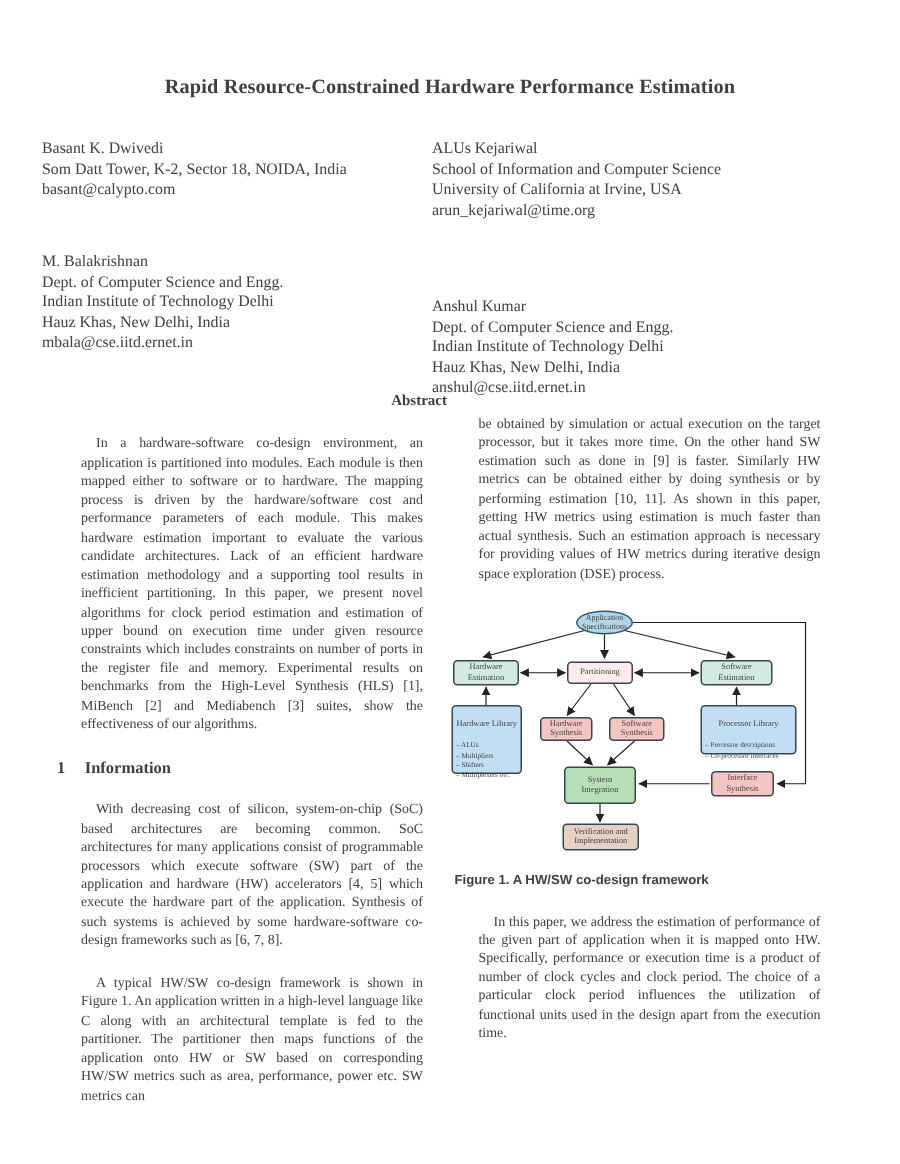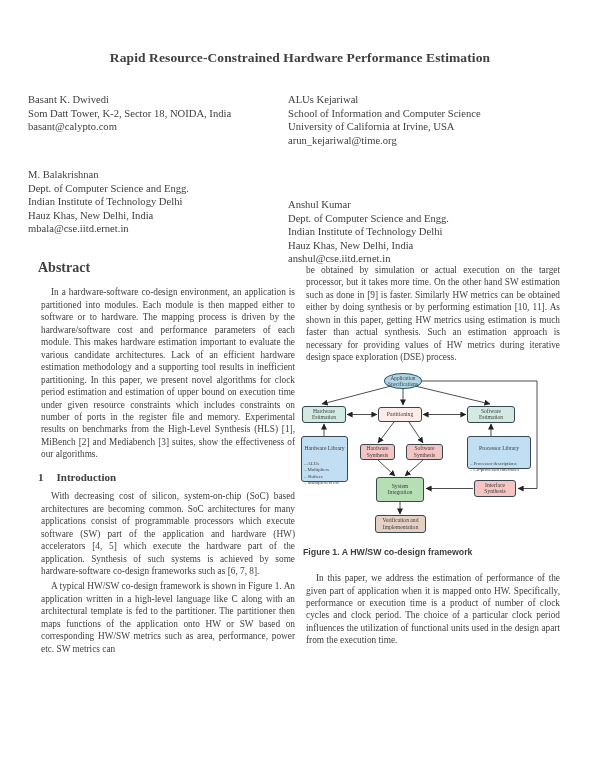--- a/index.html
+++ b/index.html
@@ -14,23 +14,23 @@
   .author { position:absolute; text-align:left; font-size:10.6px; line-height:13.2px; }
   .author .author-name { margin-bottom:1px; }
   .a0 { left:28px;  top:93px;  width:284px; }
   .a1 { left:288px; top:93px;  width:284px; }
   .a2 { left:28px;  top:168px; width:284px; }
   .a3 { left:288px; top:166px; width:284px;margin-top:32px; }
 
   .col { position:absolute; top:261px; width:260px; font-size:9.3px; line-height:12.45px; text-align:justify; }
   .col-left  { left:38px; }
   .col-right { left:303px; }
-  .col p { margin:3px; text-indent:10px; }
+  .col p { margin:16px; text-indent:10px; }
   p.no-indent { text-indent:0; }
-  .abstract-heading { text-align:left; font-weight:bold; font-size:14px; margin:1px 0 12px 0; }
+  .abstract-heading { text-align:right; font-weight:bold; font-size:10px; margin:1px 0 12px 0; }
   .section-heading { font-size:11px; font-weight:bold; margin:10px 0 7px 0; }
   .section-heading .sec-num { display:inline-block; margin-right:13px; }
 
   
   .figure { position:relative; width:266px; height:164px; margin:7px 0 0 -2px; }
   .figure svg { position:absolute; left:0; top:0; z-index:0; }
   .fig-node {
     position:absolute; z-index:1; box-sizing:border-box;
     border:1px solid #37474f; border-radius:3px;
     display:flex; align-items:center; justify-content:center;
@@ -84,21 +84,21 @@
     <div>Dept. of Computer Science and Engg.</div>
     <div>Indian Institute of Technology Delhi</div>
     <div>Hauz Khas, New Delhi, India</div>
     <div class="author-email">anshul@cse.iitd.ernet.in</div>
   </div>
 
   <div class="col col-left">
     <div class="abstract-heading">Abstract</div>
     <p>In a hardware-software co-design environment, an application is partitioned into modules. Each module is then mapped either to software or to hardware. The mapping process is driven by the hardware/software cost and performance parameters of each module. This makes hardware estimation important to evaluate the various candidate architectures. Lack of an efficient hardware estimation methodology and a supporting tool results in inefficient partitioning. In this paper, we present novel algorithms for clock period estimation and estimation of upper bound on execution time under given resource constraints which includes constraints on number of ports in the register file and memory. Experimental results on benchmarks from the High-Level Synthesis (HLS) [1], MiBench [2] and Mediabench [3] suites, show the effectiveness of our algorithms.</p>
     <div class="section-heading">
-      <span class="sec-num">1</span><span>Introduction</span>
+      <span class="sec-num">1</span><span>Information</span>
     </div>
     <p>With decreasing cost of silicon, system-on-chip (SoC) based architectures are becoming common. SoC architectures for many applications consist of programmable processors which execute software (SW) part of the application and hardware (HW) accelerators [4, 5] which execute the hardware part of the application. Synthesis of such systems is achieved by some hardware-software co-design frameworks such as [6, 7, 8].</p>
     <p>A typical HW/SW co-design framework is shown in Figure 1. An application written in a high-level language like C along with an architectural template is fed to the partitioner. The partitioner then maps functions of the application onto HW or SW based on corresponding HW/SW metrics such as area, performance, power etc. SW metrics can</p>
   </div>
 
   <div class="col col-right">
     <p class="no-indent">be obtained by simulation or actual execution on the target processor, but it takes more time. On the other hand SW estimation such as done in [9] is faster. Similarly HW metrics can be obtained either by doing synthesis or by performing estimation [10, 11]. As shown in this paper, getting HW metrics using estimation is much faster than actual synthesis. Such an estimation approach is necessary for providing values of HW metrics during iterative design space exploration (DSE) process.</p>
 
     <div class="figure">
       <svg width="266" height="164" viewBox="0 0 266 164">

